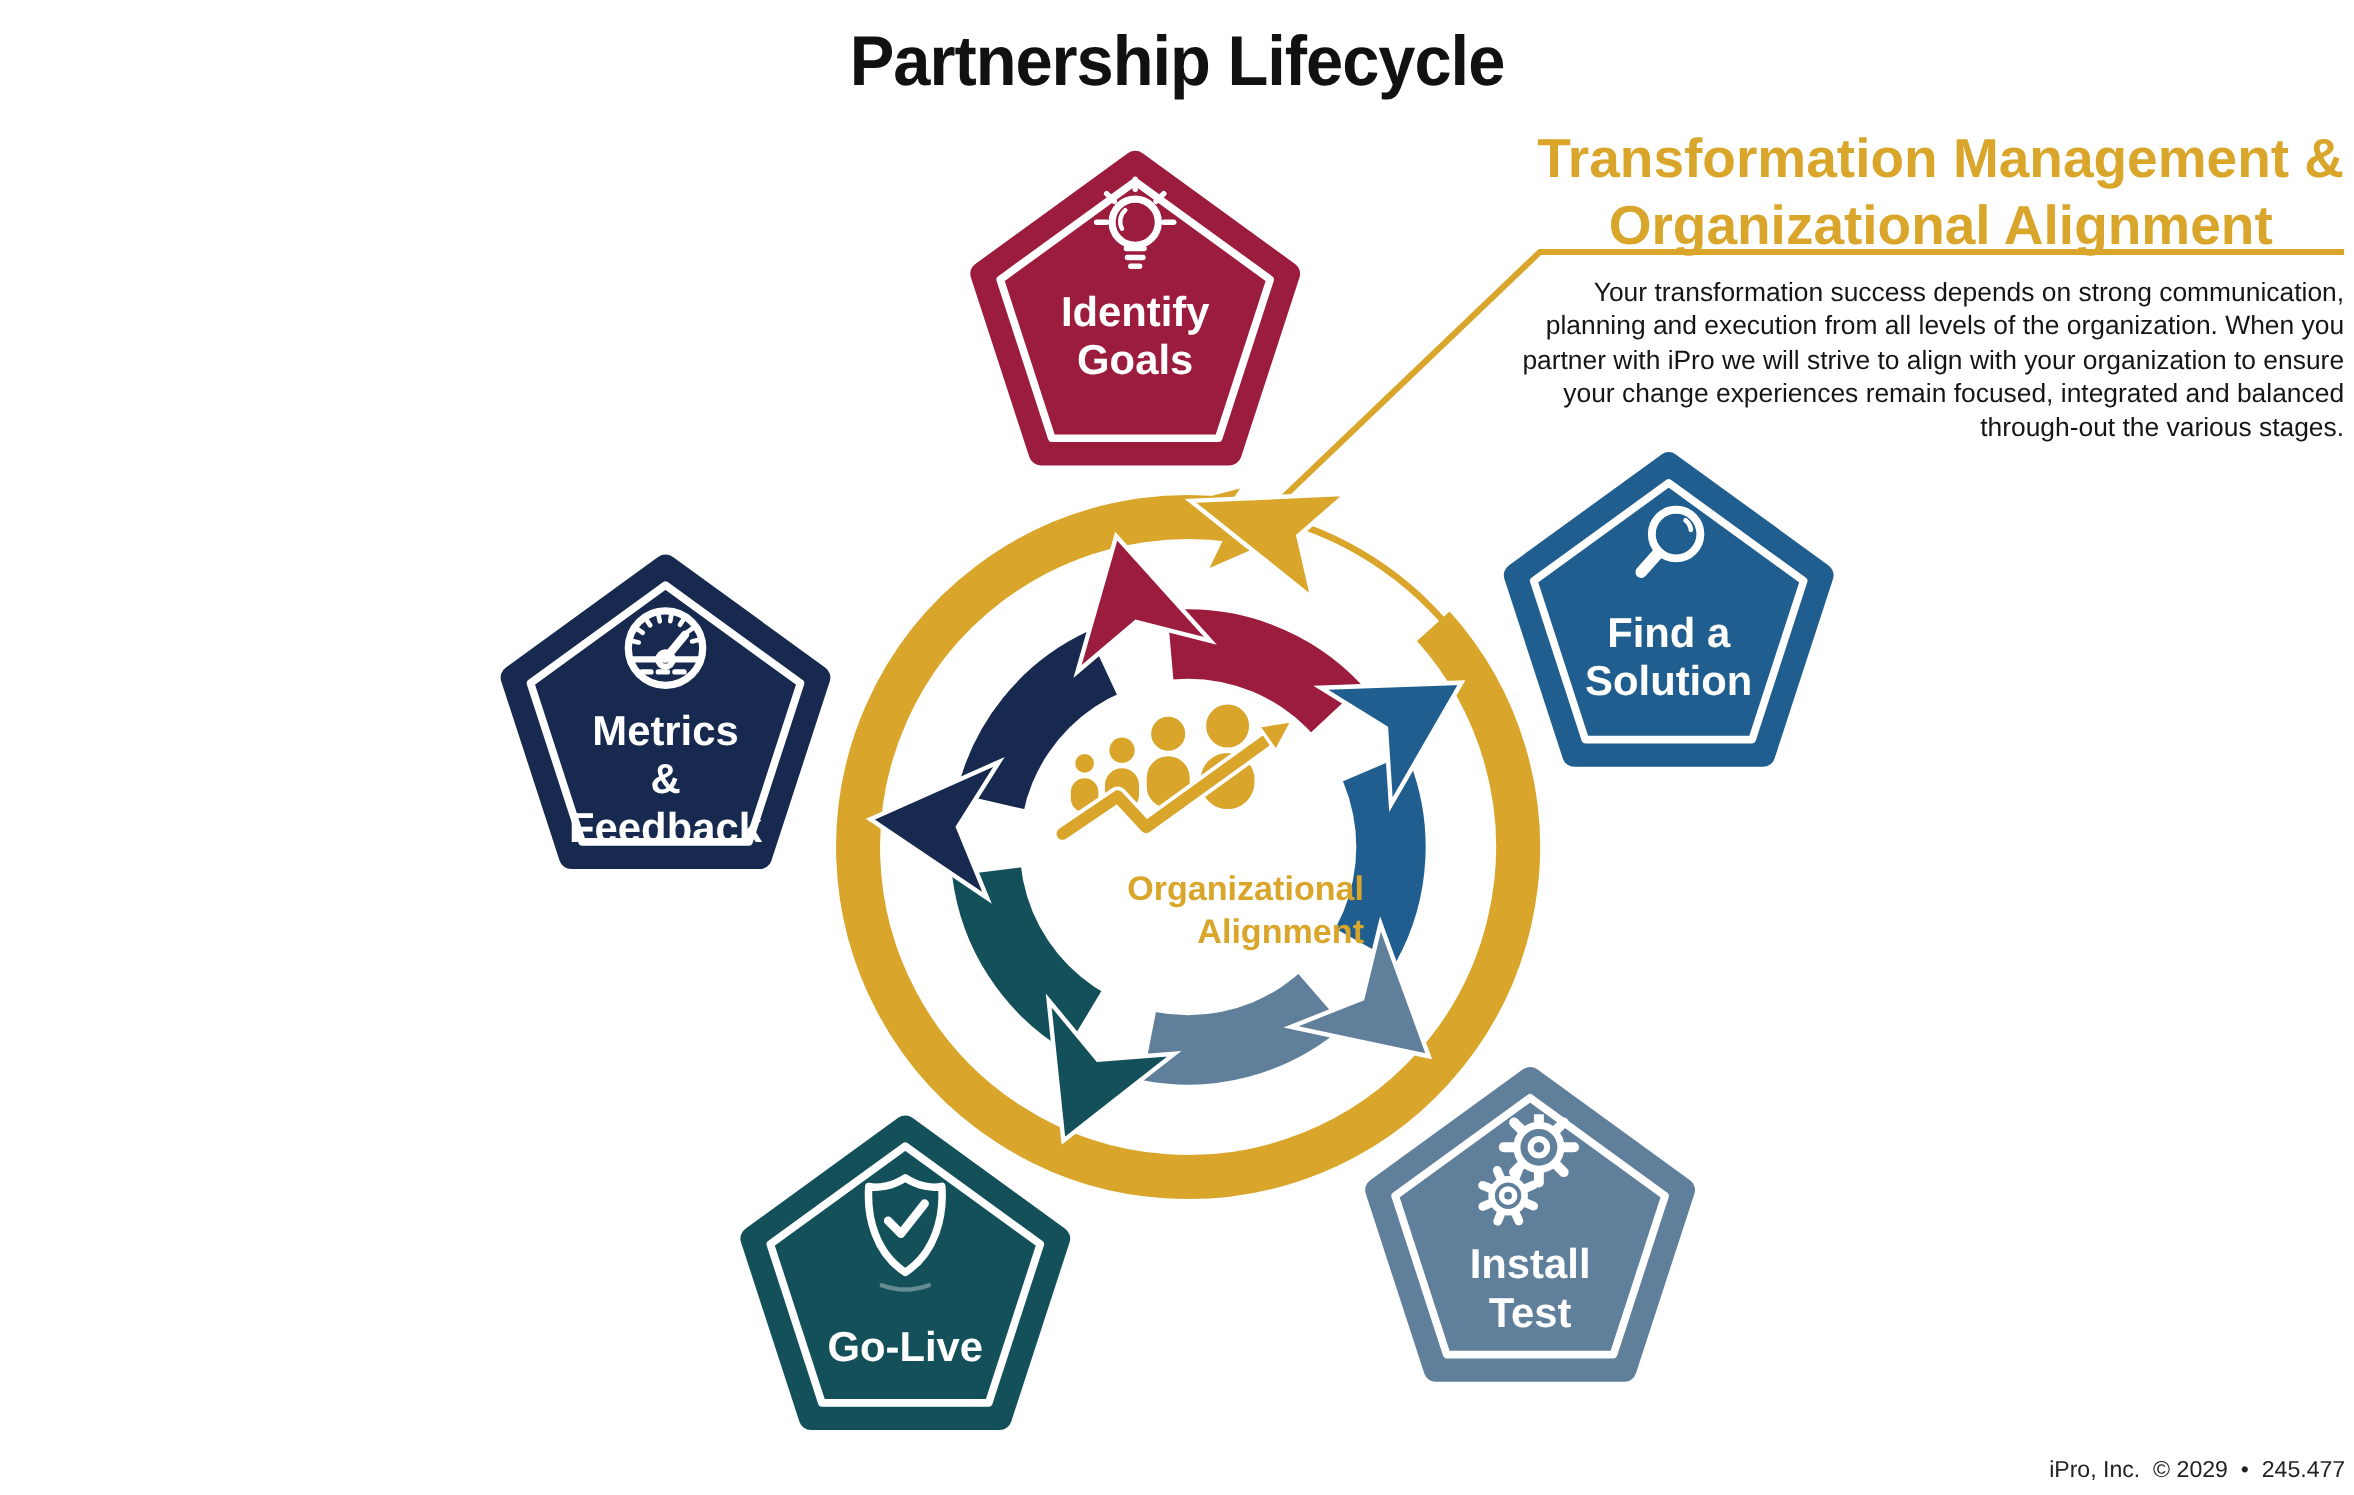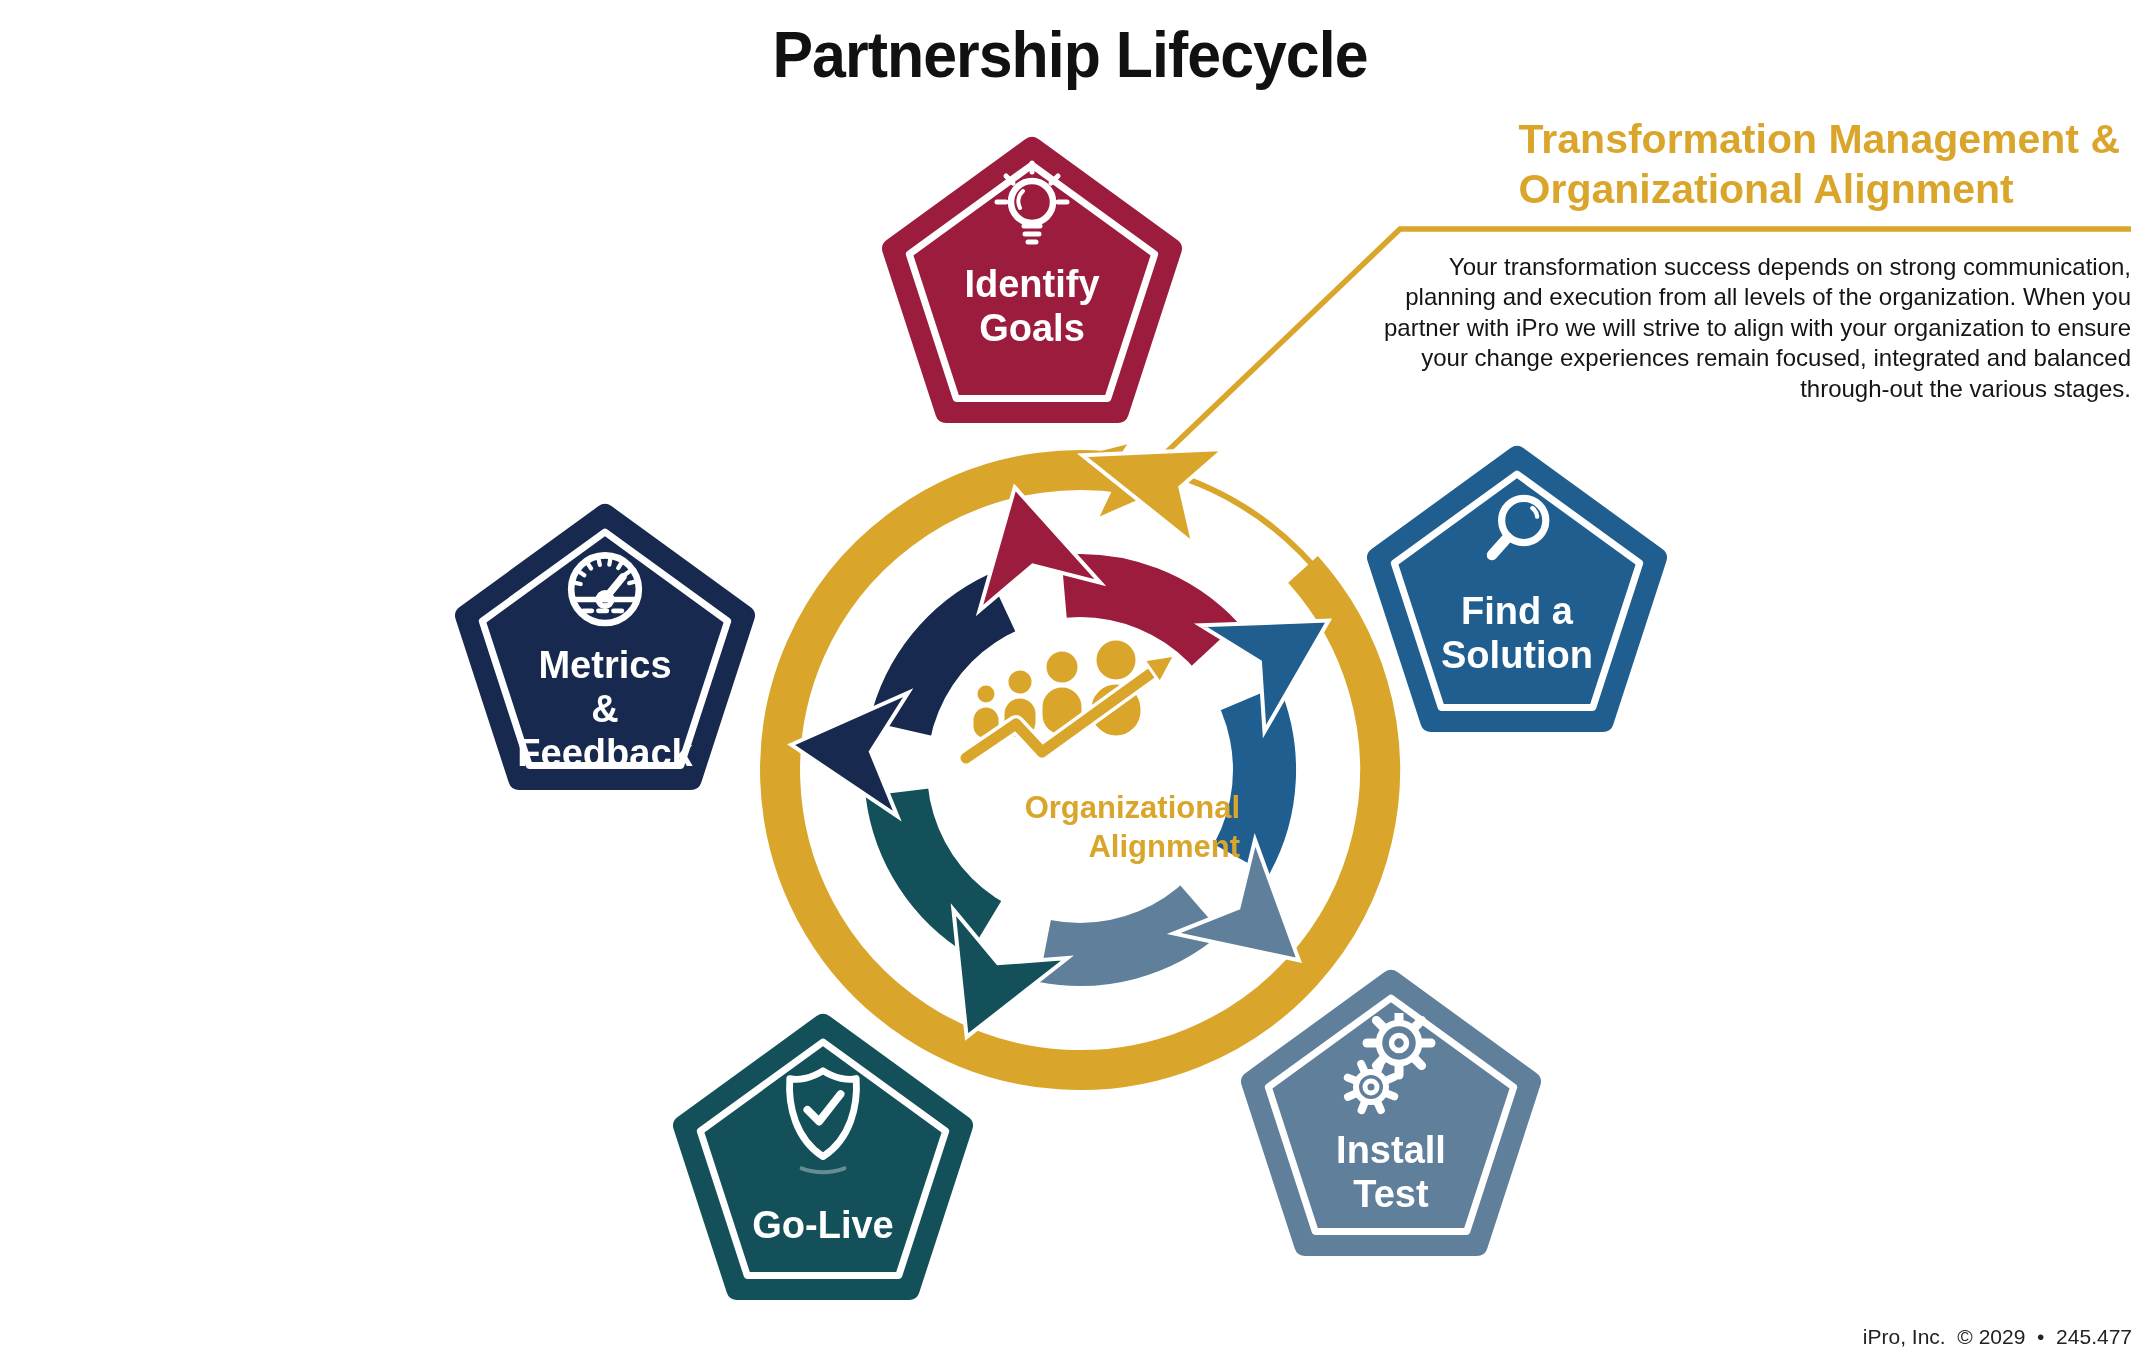--- a/index.html
+++ b/index.html
@@ -1,36 +1,36 @@
 <!DOCTYPE html>
 <html style="--gold: #D9A62B; --maroon: #9C1C3E; --blue: #1F5E8E; --slate: #5F7F9B; --teal: #14505A; --navy: #17294E;"><head>
 <meta charset="utf-8">
 <style>
   html,body{margin:0;padding:0;background:#fff;}
   body{width:2140px;height:1359px;position:relative;overflow:hidden;
        font-family:"Liberation Sans", sans-serif;}
   .abs{position:absolute;}
   #title{top:18px;left:0;width:100%;text-align:center;font-size:64px;font-weight:bold;
          color:#111;letter-spacing:-1px;transform:scaleX(.95);}
-  #callout-heading{top:114px;right:20px;text-align:left;font-size:41px;font-weight:bold;
+  #callout-heading{top:114px;right:9px;text-align:center;font-size:50px;font-weight:bold;
          line-height:1.22;color:var(--gold);}
   #callout-body{top:252px;right:9px;width:758px;text-align:right;font-size:24px;
          line-height:1.27;color:#151515;}
   #footer{right:8px;bottom:10px;font-size:21px;color:#222;white-space:pre;}
   #cycle-svg{left:0;top:0;}
   
   .pent{width:330px;height:320px;z-index:2;}
   .pent svg.shape{position:absolute;left:0;top:0;}
   .pent .label{position:absolute;left:0;width:100%;text-align:center;color:#fff;
         font-weight:bold;font-size:38px;line-height:1.16;}
   .pent .label span{display:block;}
   .iconsvg{position:absolute;left:50%;transform:translateX(-50%);}
   .iconsvg *{stroke:#fff;fill:none;stroke-linecap:round;stroke-linejoin:round;}
   #p1{left:867px;top:130px;} #p1 .iconsvg{top:28px;} #p1 .label{top:132px;}
-  #p2{left:1352px;top:439px;} #p2 .iconsvg{top:46px;} #p2 .label{top:150px;}
+  #p2{left:1352px;top:404px;} #p2 .iconsvg{top:46px;} #p2 .label{top:150px;}
   #p3{left:1226px;top:963px;} #p3 .iconsvg{top:50px;} #p3 .label{top:165px;}
   #p4{left:658px;top:1007px;} #p4 .iconsvg{top:54px;} #p4 .label{top:196px;}
   #p5{left:440px;top:497px;} #p5 .iconsvg{top:48px;} #p5 .label{top:146px;}
   
   #center-icon{left:958px;top:638px;z-index:1;}
   #center-label{left:920px;top:788px;width:320px;z-index:1;text-align:right;
         color:var(--gold);font-weight:bold;font-size:31px;line-height:1.26;}
   #center-label span{display:block;}
   .gold-fill{fill:var(--gold);stroke:#fff;stroke-width:3;}
 </style>

